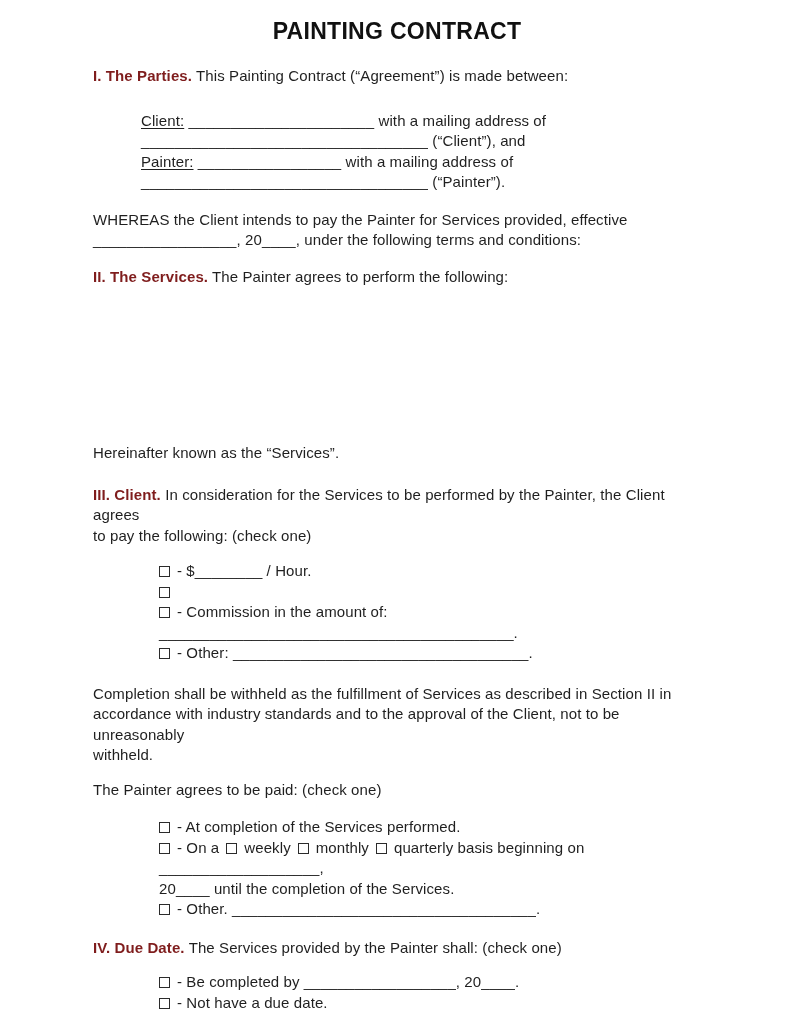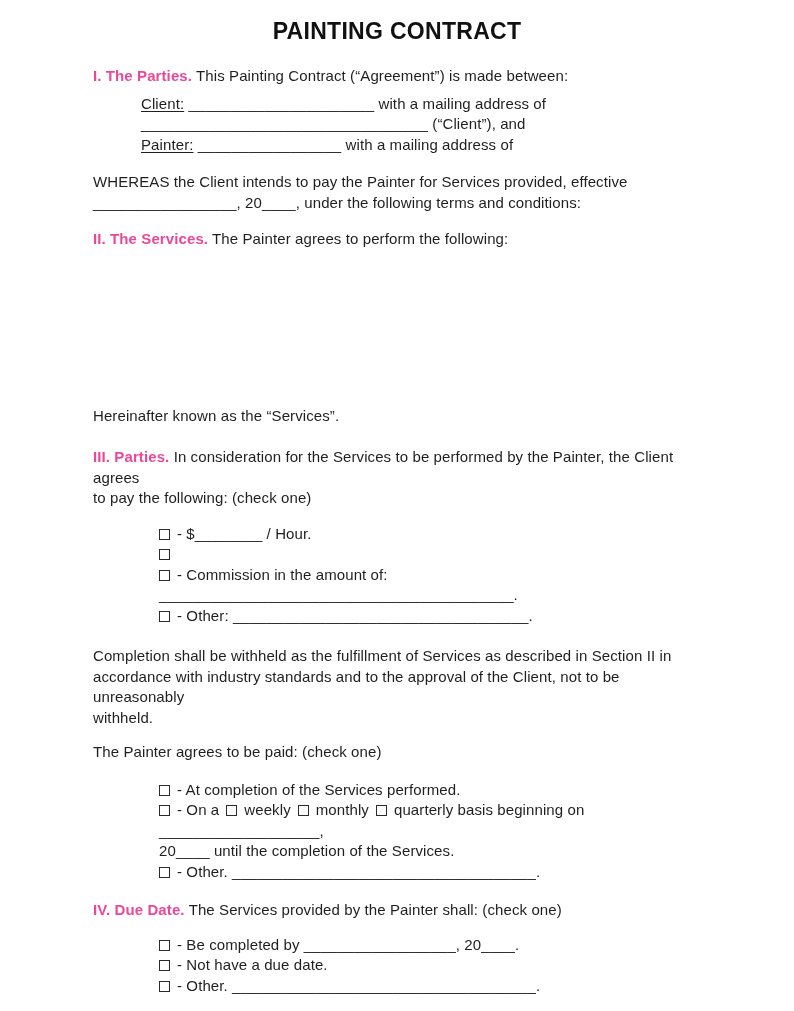--- a/index.html
+++ b/index.html
@@ -21,24 +21,24 @@
     letter-spacing: 0.1px;
   }
   .title {
     font-size: 23px;
     line-height: 26px;
     font-weight: 700;
     color: #111;
     text-align: center;
     letter-spacing: 0.3px;
   }
-  b { color: #ec4899; }
+  b { color: #7f1d1d; }
   .para { }
   .mt-parties   { margin-top: 22px; }
-  .mt-fill      { margin-top: 7px; }
+  .mt-fill      { margin-top: 24px; }
   .mt-whereas   { margin-top: 17px; }
   .mt-services  { margin-top: 16px; }
   .mt-rule      { margin-top: 28px; }
   .mt-herein    { margin-top: 44px; }
   .mt-payment   { margin-top: 21px; }
   .mt-payopts   { margin-top: 15px; }
   .mt-complete  { margin-top: 20px; }
   .mt-paidh     { margin-top: 14px; }
   .mt-paidopts  { margin-top: 17px; }
   .mt-dueh      { margin-top: 18px; }
@@ -74,38 +74,39 @@
 <div class="page">
 
   <h1 class="title">PAINTING CONTRACT</h1>
 
   <p class="para mt-parties"><b>I. The Parties.</b> <span>This Painting Contract (“Agreement”) is made between:</span></p>
 
   <div class="indent mt-fill">
     <div><span class="ul">Client:</span> <span>______________________ with a mailing address of</span></div>
     <div>__________________________________ (“Client”), and</div>
     <div><span class="ul">Painter:</span> <span>_________________ with a mailing address of</span></div>
+    <div>__________________________________ (“Painter”).</div>
   </div>
 
   <div class="para mt-whereas">
     <div>WHEREAS the Client intends to pay the Painter for Services provided, effective</div>
     <div>_________________, 20____, under the following terms and conditions:</div>
   </div>
 
   <p class="para mt-services"><b>II. The Services.</b> <span>The Painter agrees to perform the following:</span></p>
 
   <div class="rule mt-rule"></div>
   <div class="rule mt-rule"></div>
   <div class="rule mt-rule"></div>
   <div class="rule mt-rule"></div>
 
   <p class="para mt-herein">Hereinafter known as the “Services”.</p>
 
   <div class="para mt-payment">
-    <div><b>III. Parties.</b> <span>In consideration for the Services to be performed by the Painter, the Client agrees</span></div>
+    <div><b>III. Client.</b> <span>In consideration for the Services to be performed by the Painter, the Client agrees</span></div>
     <div>to pay the following: (check one)</div>
   </div>
 
   <div class="indent2 mt-payopts">
     <div><span class="cb"></span><span>- $________ / Hour.</span></div>
     <div><span class="cb"></span></div>
     <div><span class="cb"></span><span>- Commission in the amount of: __________________________________________.</span></div>
     <div><span class="cb"></span><span>- Other: ___________________________________.</span></div>
   </div>
 

